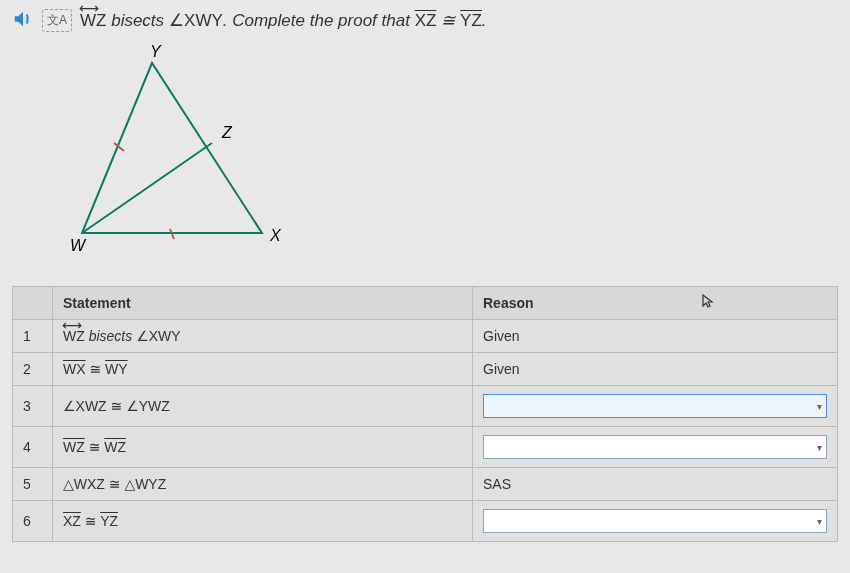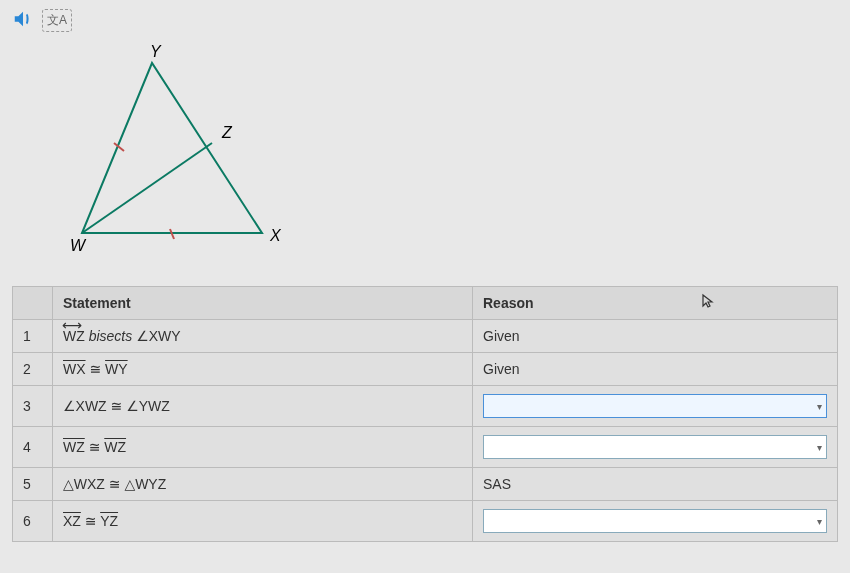--- a/index.html
+++ b/index.html
@@ -91,20 +91,23 @@
 <body>
 
 <div class="header-row">
   <span class="speaker-icon">
     <svg viewBox="0 0 24 24">
         <path fill="#2987d6" d="M3 9v6h4l5 5V4L7 9H3z"></path>
         <path fill="#2987d6" d="M16 7c1.5 1.5 1.5 8 0 10" stroke="#2987d6" stroke-width="2"></path>
       </svg>
   </span>
   <span class="translate-icon">文A</span>
+  <span class="question-text">
+    <span class="bidir">WZ</span><span> bisects </span><span class="upright" style="font-style:normal">∠XWY</span><span>. Complete the proof that </span><span class="overline">XZ</span><span> ≅ </span><span class="overline">YZ</span><span>.</span>
+  </span>
 </div>
 
 <div class="diagram-area">
   <svg width="260" height="220" viewBox="0 0 260 220">
 
     <polygon points="30,190 210,190 100,20" fill="none" stroke="#0b7a63" stroke-width="2"></polygon>
 
     <line x1="30" y1="190" x2="160" y2="100" stroke="#0b7a63" stroke-width="2"></line>
 
     <line x1="62" y1="100" x2="72" y2="108" stroke="#c0504d" stroke-width="2"></line>

